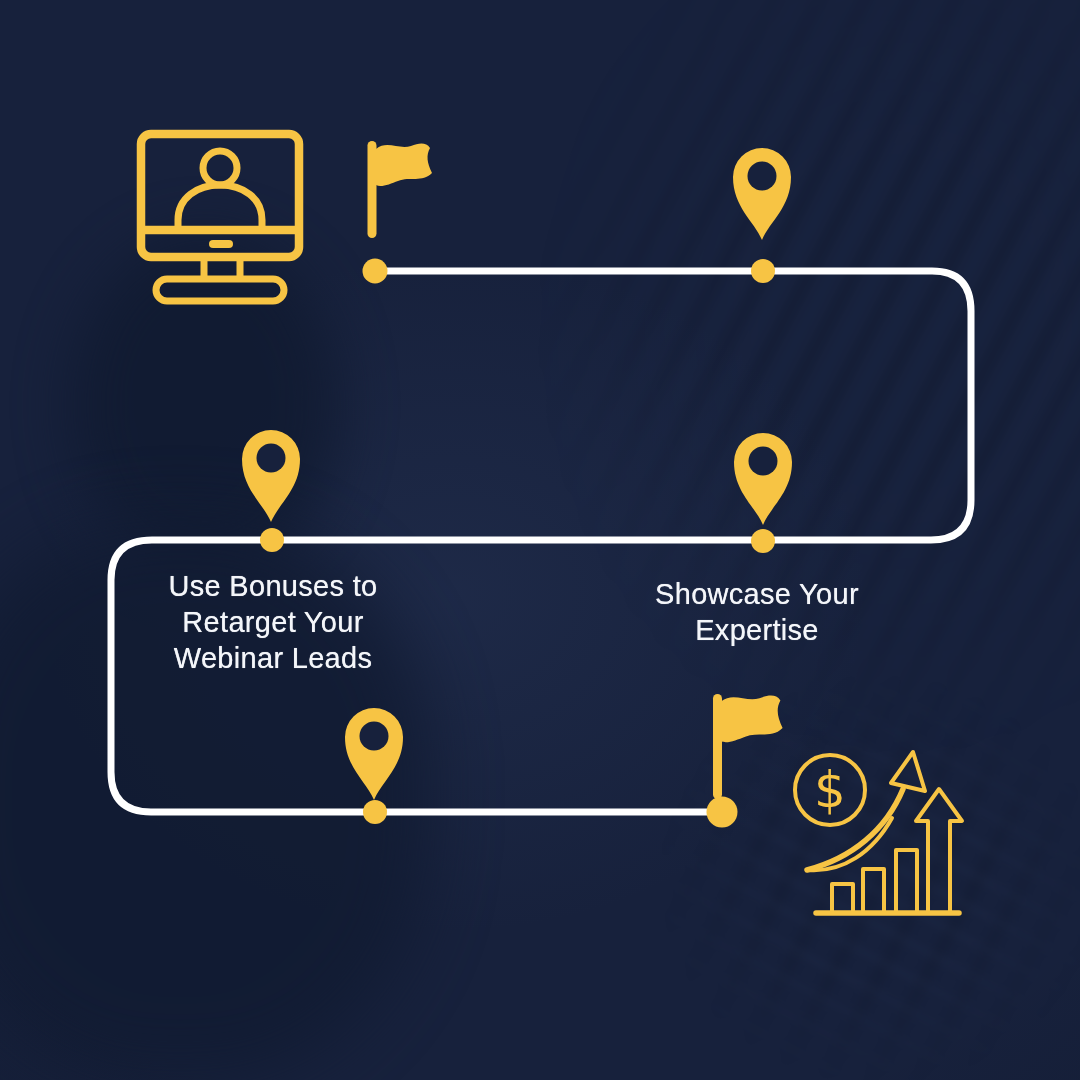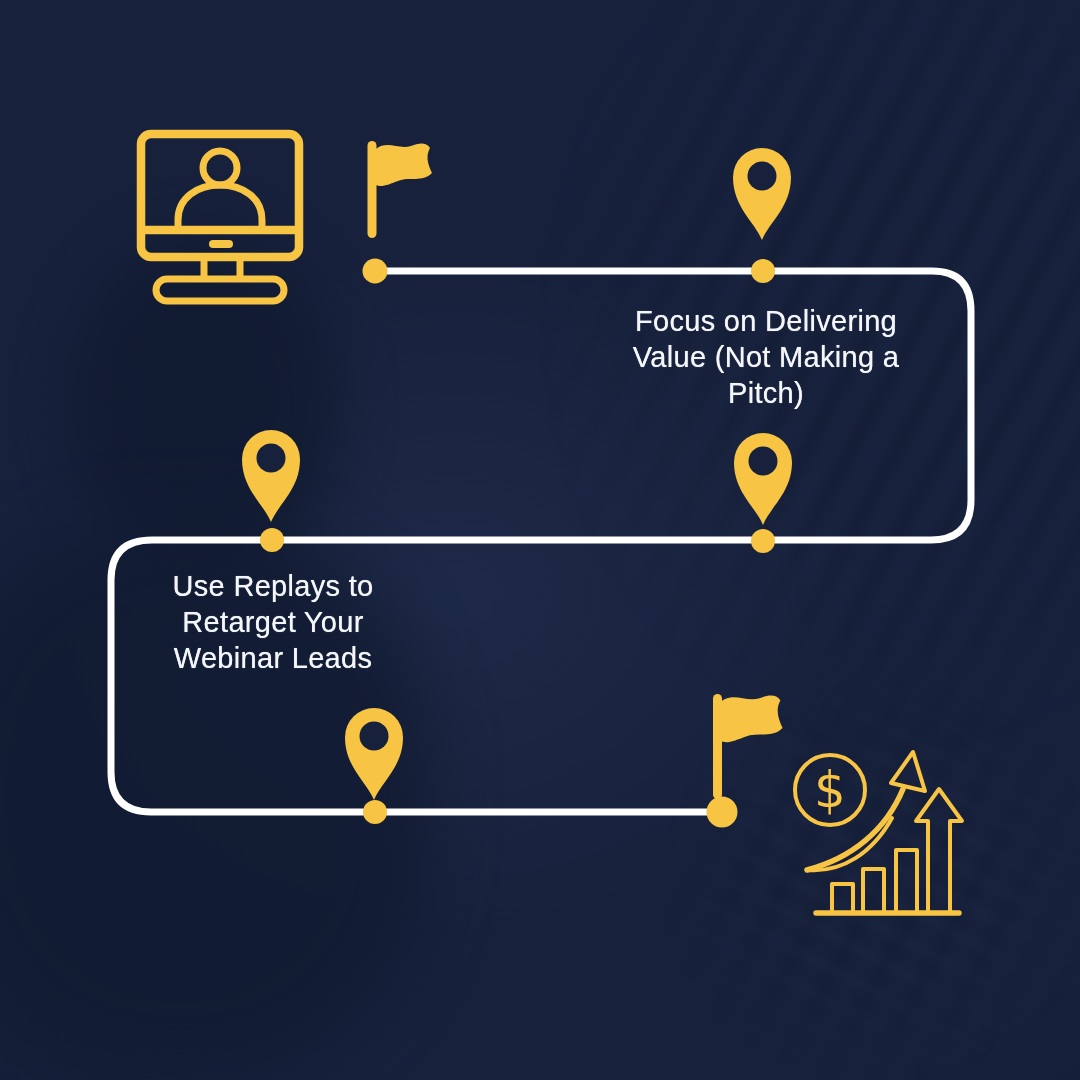--- a/index.html
+++ b/index.html
@@ -142,20 +142,19 @@
       <g>
         <rect class="ystroke w4" x="832" y="884" width="21" height="29"></rect>
         <rect class="ystroke w4" x="863" y="869" width="21" height="44"></rect>
         <rect class="ystroke w4" x="896" y="850" width="21" height="63"></rect>
         <path class="ystroke w4" d="M928,913 V821 H916 L939,789 L962,821 H950 V913"></path>
         <path class="ystroke w5" d="M816,913 H959"></path>
       </g>
     </g>
   </svg>
 
-  <div class="step step-1">Focus on Delivering
-Value (Not Making a
-Pitch)</div>
-  <div class="step step-3">Use Replays to
+  <div class="step step-2">Showcase Your
+Expertise</div>
+  <div class="step step-3">Use Bonuses to
 Retarget Your
 Webinar Leads</div>
 
 </div>
 
 </body></html>

